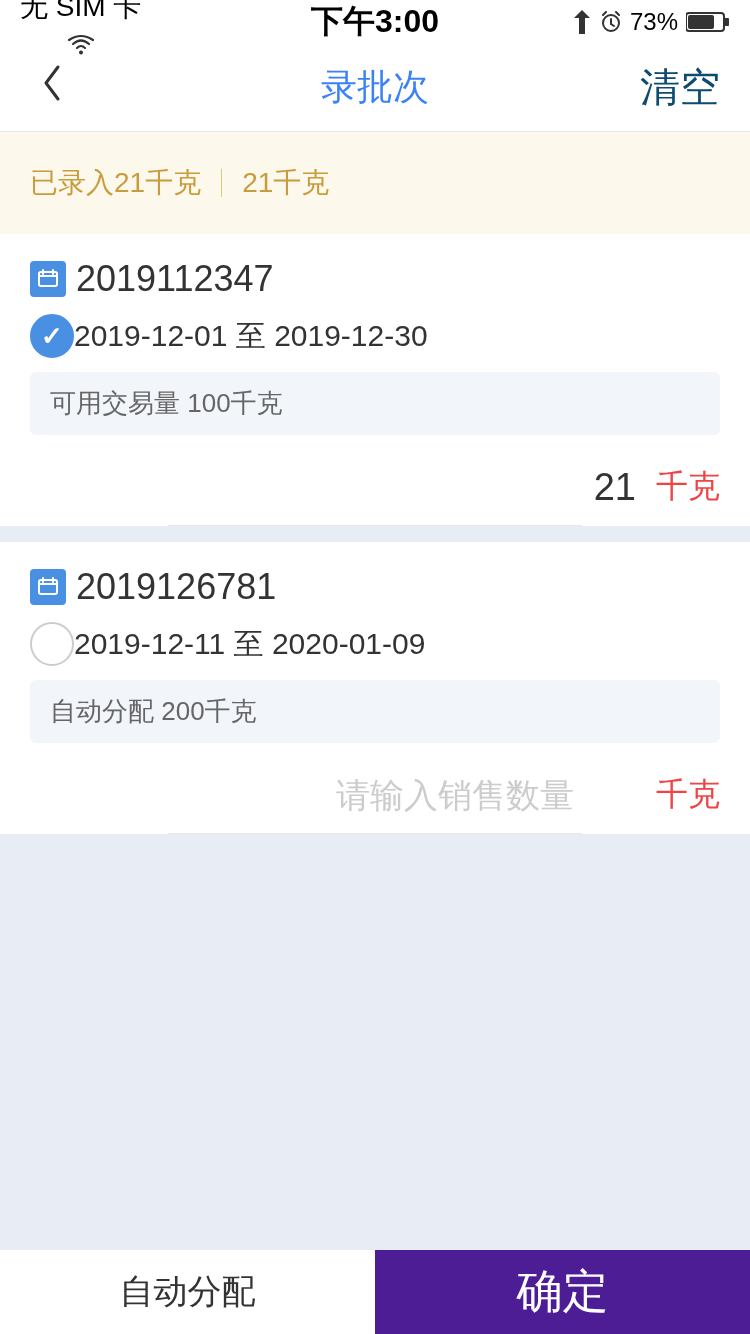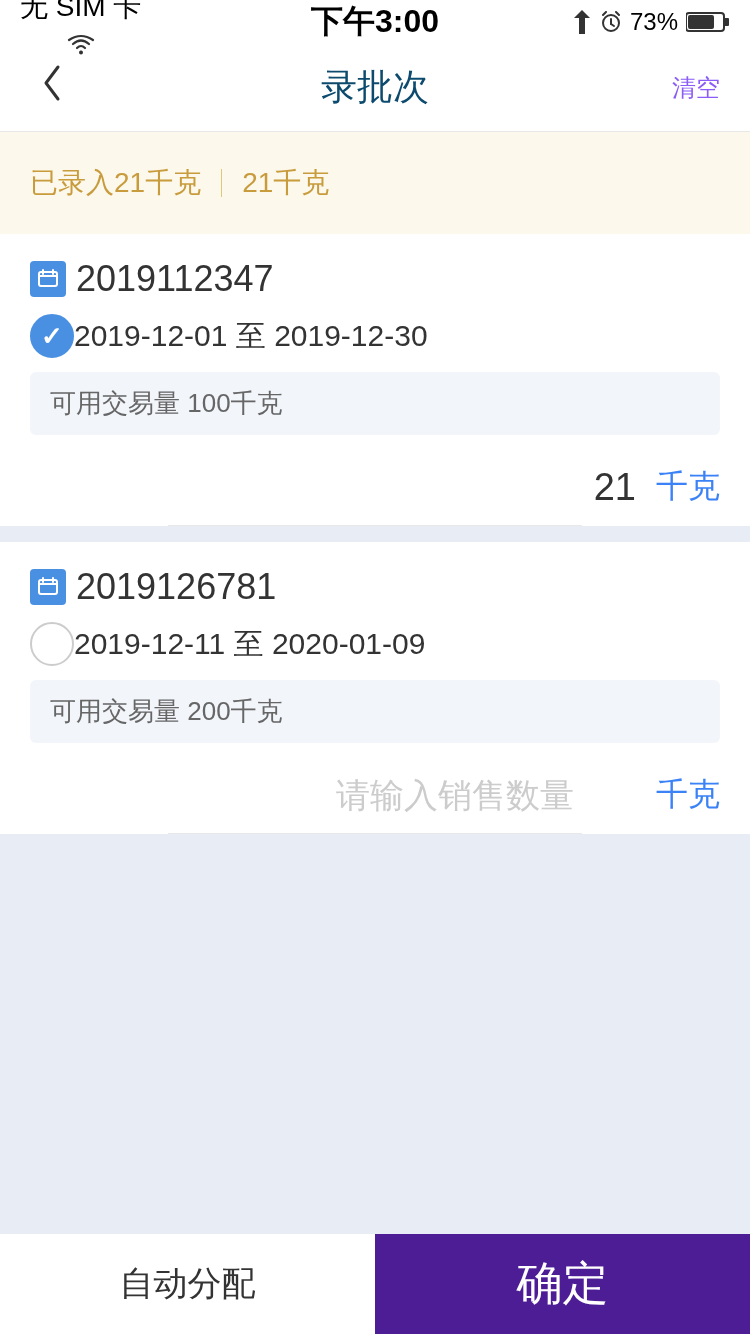--- a/index.html
+++ b/index.html
@@ -58,28 +58,28 @@
     }
     .nav-back {
       font-size: 36px;
       color: #333;
       cursor: pointer;
       padding: 10px;
     }
     .nav-title {
       font-size: 36px;
       font-weight: 500;
-      color: #0c4a6e;
+      color: #3b82f6;
       position: absolute;
       left: 50%;
       transform: translateX(-50%);
     }
     .nav-action {
-      font-size: 24px;
-      color: #8b5cf6;
+      font-size: 40px;
+      color: #0c4a6e;
       cursor: pointer;
     }
 
     
     .info-banner {
       background: #fdf8ec;
       padding: 32px 30px;
       display: flex;
       align-items: center;
       gap: 20px;
@@ -169,21 +169,21 @@
       padding: 10px 0 16px 0;
       gap: 20px;
     }
     .amount-value {
       font-size: 38px;
       font-weight: 500;
       color: #333;
     }
     .amount-unit {
       font-size: 32px;
-      color: #3b82f6;
+      color: #ef4444;
     }
     .amount-input {
       text-align: left;
       font-size: 34px;
       color: #737373;
       border: none;
       outline: none;
       background: transparent;
       width: 300px;
     }
@@ -207,21 +207,21 @@
       flex: 1;
       min-height: 400px;
     }
 
     
     .bottom-buttons {
       position: fixed;
       bottom: 0;
       left: 0;
       width: 750px;
-      height: 100px;
+      height: 84px;
       display: flex;
     }
     .btn-auto {
       flex: 1;
       background: #fff;
       border: none;
       font-size: 34px;
       color: #333;
       cursor: pointer;
       display: flex;
@@ -329,21 +329,21 @@
           <line x1="6" y1="2" x2="6" y2="6" stroke="#fff" stroke-width="2" stroke-linecap="round"></line>
           <line x1="16" y1="2" x2="16" y2="6" stroke="#fff" stroke-width="2" stroke-linecap="round"></line>
         </svg>
       </div>
       <span class="batch-id">2019126781</span>
     </div>
     <div class="batch-date-row">
       <div class="radio-circle"></div>
       <span class="batch-date">2019-12-11 至 2020-01-09</span>
     </div>
-    <div class="batch-availability">可用交易量 200千克</div>
+    <div class="batch-availability">自动分配 200千克</div>
     <div class="batch-amount-row">
       <input class="amount-input" type="text" value="" placeholder="请输入销售数量" style="">
       <span class="amount-unit">千克</span>
     </div>
     <div class="batch-divider"></div>
   </div>
 </div>
 
 <div class="bottom-area" style="height: 440px;"></div>
 

